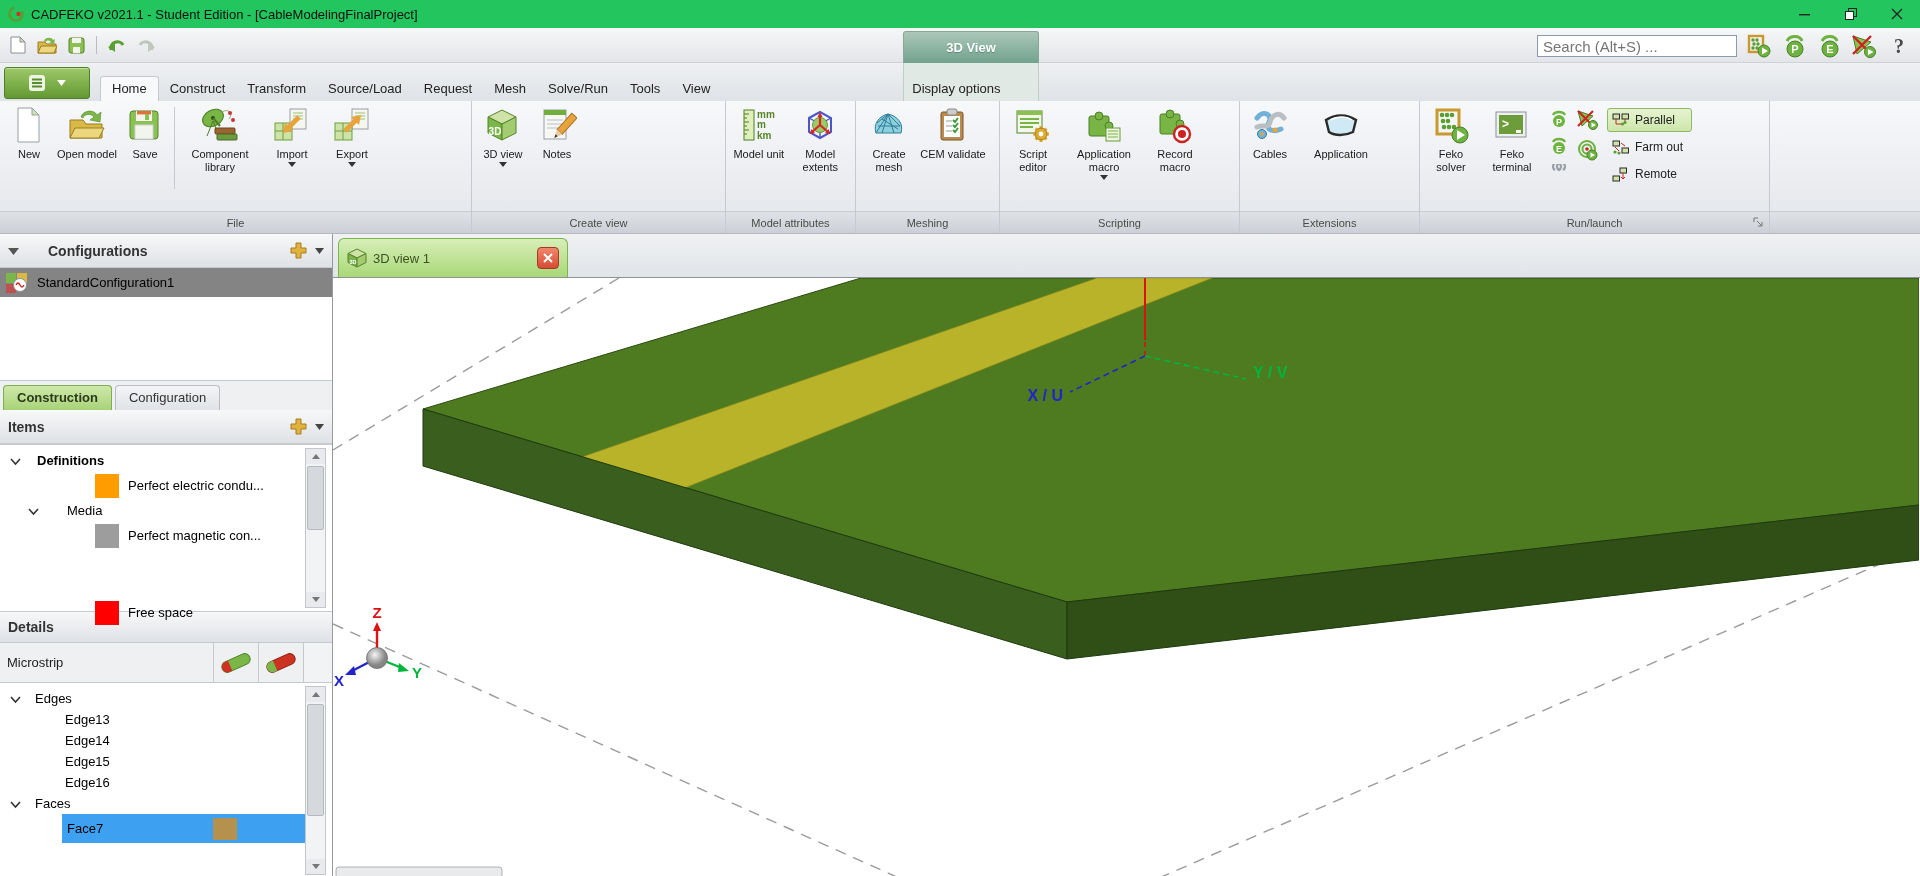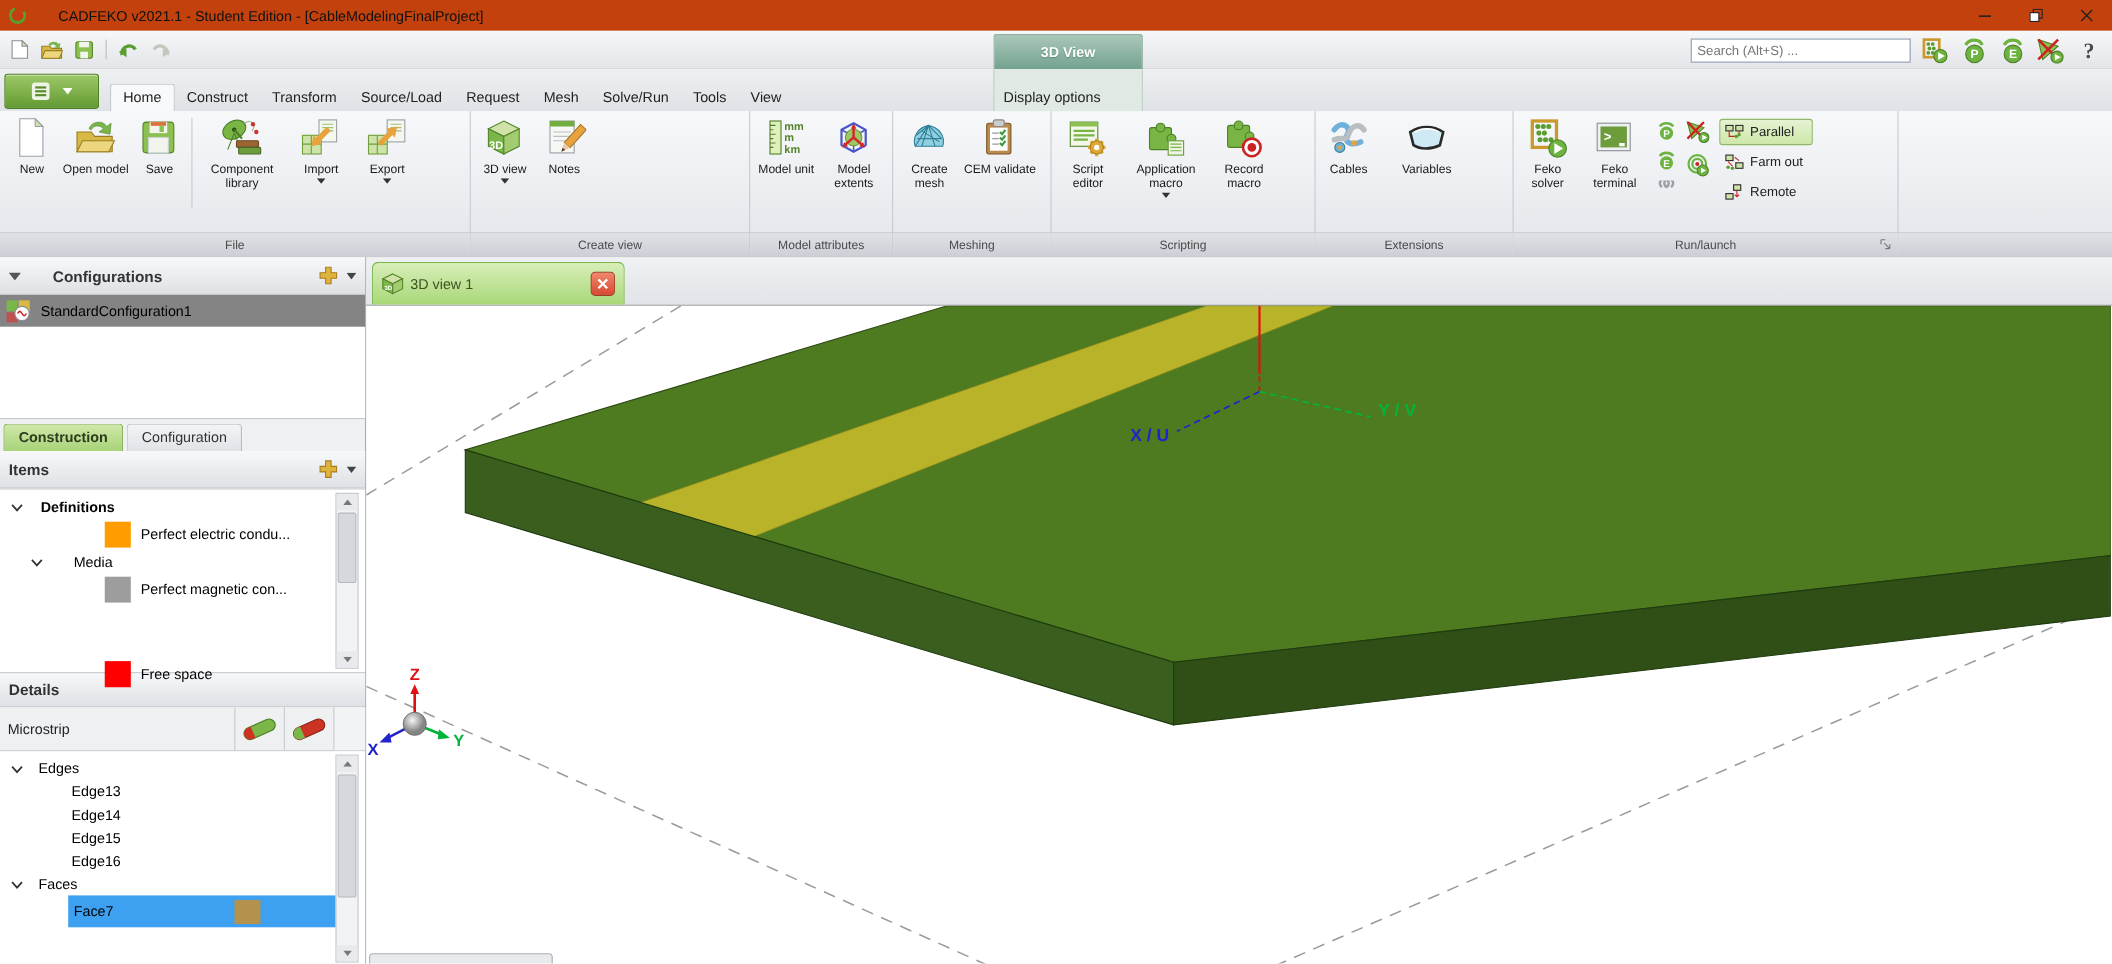--- a/index.html
+++ b/index.html
@@ -1,35 +1,35 @@
 <!DOCTYPE html>
 <html><head>
 <meta charset="utf-8">
 <style>
   html,body{margin:0;padding:0;}
   body{width:1920px;height:876px;overflow:hidden;background:#fff;
        font-family:"Liberation Sans",sans-serif;font-size:13px;color:#1a1a1a;}
   svg{display:block}
   
-  .titlebar{height:28px;background:#c2410c;display:flex;align-items:center;padding-left:8px;gap:22px;}
+  .titlebar{height:28px;background:#22c55e;display:flex;align-items:center;padding-left:8px;}
   .titlebar .ttl{margin-left:7px;font-size:13px;color:#111;}
   .win-controls{margin-left:auto;display:flex;height:28px;}
   .win-btn{width:46px;display:flex;align-items:center;justify-content:center;}
   
   .toprow{height:34px;background:linear-gradient(#f6f7f8,#e3e5e9);border-bottom:1px solid #cfd2d7;
           display:flex;align-items:center;padding:0 6px;position:relative;}
   .qat{display:flex;align-items:center;gap:5px;}
   .qbtn{width:24px;height:24px;display:flex;align-items:center;justify-content:center;border-radius:3px;}
   .qsep{width:1px;height:18px;background:#b9bcc1;margin:0 3px;}
   .ctx-header{position:absolute;left:903px;top:3px;width:134px;height:31px;
       background:linear-gradient(#abc7ba,#72a28e);border:1px solid #85a898;border-bottom:none;
       border-radius:3px 3px 0 0;color:#fff;font-weight:bold;font-size:13px;
       display:flex;align-items:center;justify-content:center;text-shadow:0 1px 1px #5a8a77;}
   .search-wrap{position:absolute;right:8px;top:5px;display:flex;align-items:center;gap:9px;}
-  .search-box{width:188px;height:20px;border:1px solid #8a9ab0;background:#fff;font-size:12px;
+  .search-box{width:188px;height:20px;border:1px solid #8a9ab0;background:#fff;font-size:15px;
       color:#555;padding:0 5px;font-family:"Liberation Sans",sans-serif;}
   .tico{width:26px;height:26px;display:flex;align-items:center;justify-content:center;}
   
   .tabrow{height:38px;background:linear-gradient(#eef0f2,#dfe2e6);display:flex;align-items:flex-end;
           padding-left:100px;position:relative;}
   .ctx-bg{position:absolute;left:903px;top:0;width:134px;height:38px;background:#e0e9e3;
           border-left:1px solid #bcd0c5;border-right:1px solid #bcd0c5;}
   .appbtn{position:absolute;left:4px;top:4px;width:84px;height:30px;
       background:linear-gradient(#9dc968,#639932);border:1px solid #4c7f26;border-radius:3px;
       display:flex;align-items:center;justify-content:center;gap:7px;box-shadow:inset 0 1px 0 #c4e09e;}
@@ -229,21 +229,21 @@
   <div class="tab">Request</div>
   <div class="tab">Mesh</div>
   <div class="tab">Solve/Run</div>
   <div class="tab">Tools</div>
   <div class="tab">View</div>
   <div class="tab" style="margin-left:180px;">Display options</div>
 </div>
 
 <div class="ribbon">
 
-  <div class="rgroup" style="width:428px;gap:18px;">
+  <div class="rgroup" style="width:472px;gap:18px;">
     <div class="rbuttons">
       <div class="rbtn" style="width:50px">
         <svg width="40" height="40">
             <path d="M9 2h14l7 7v27H9z" fill="#fff" stroke="#9aa0a6"></path>
             <path d="M23 2l7 7h-7z" fill="#cfe3ad" stroke="#9aa0a6"></path>
           </svg>
         <span class="lbl">New</span>
       </div>
       <div class="rbtn" style="width:62px">
         <svg width="40" height="40">
@@ -492,21 +492,21 @@
             <circle cx="12" cy="28" r="1.8" fill="#e8a33d"></circle>
             <circle cx="25" cy="24" r="2.5" fill="#e8a33d"></circle>
           </svg>
         <span class="lbl">Cables</span>
       </div>
       <div class="rbtn" style="width:86px">
         <svg width="40" height="40">
             <path d="M5 14C14 8 26 8 35 14l-3 12c-8 4-18 4-24 0z" fill="#cfeaf5" stroke="#2a2a2a" stroke-width="2.4"></path>
             <path d="M9 14c7-4 16-4 22 0" stroke="#fff" fill="none" stroke-width="1.5"></path>
           </svg>
-        <span class="lbl">Variables</span>
+        <span class="lbl">Application</span>
       </div>
     </div>
     <div class="rcap">Extensions</div>
   </div>
 
   <div class="rgroup" style="width:350px;">
     <div class="rbuttons">
       <div class="rbtn" style="width:54px">
         <svg width="40" height="40">
             <rect x="6" y="4" width="22" height="24" fill="none" stroke="#c9992e" stroke-width="3"></rect>

